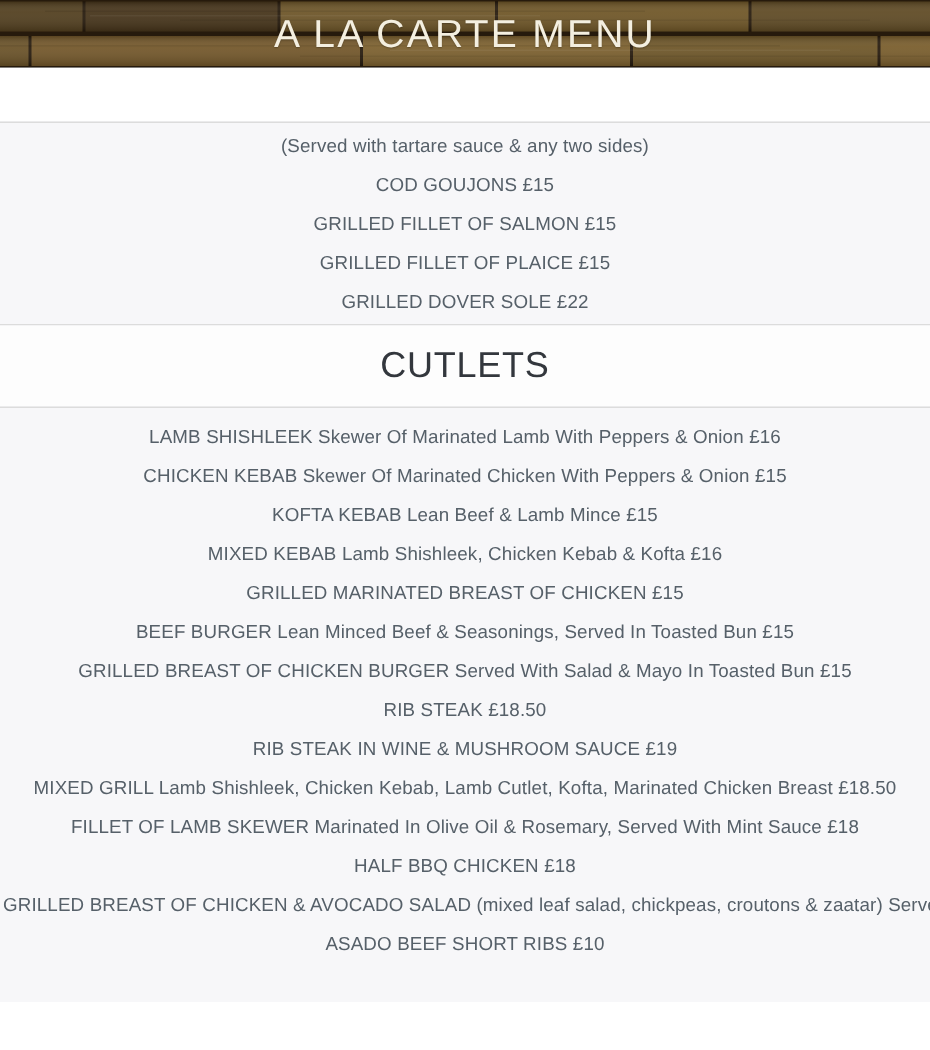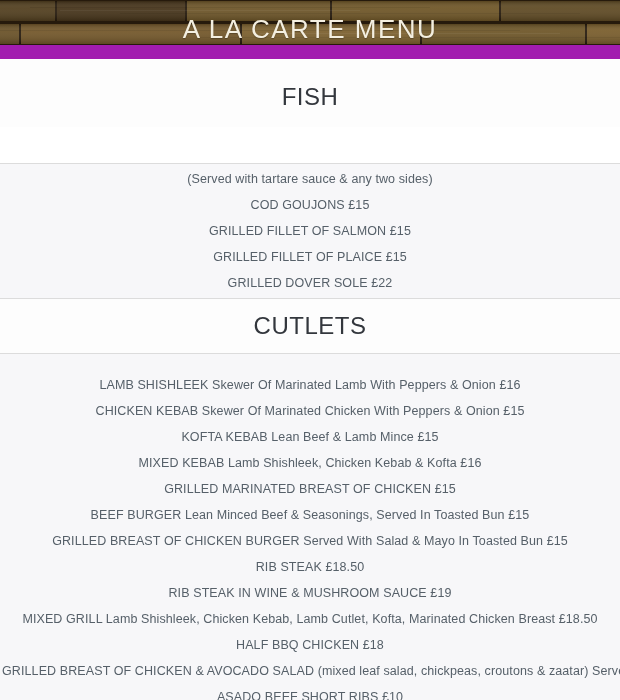--- a/index.html
+++ b/index.html
@@ -4,21 +4,21 @@
 <style>
   * { margin:0; padding:0; box-sizing:border-box; }
   html, body { width:620px; height:700px; }
   body {
     font-family:"Liberation Sans", sans-serif;
     background:#ffffff;
     overflow:hidden;
   }
 
   
-  .wood-header { position:relative; width:620px; height:59px; background:#a21caf; }
+  .wood-header { position:relative; width:620px; height:45px; background:#404040; }
   .wood-header svg { position:absolute; top:0; left:0; display:block; }
   .page-title {
     position:absolute; top:0; left:0; right:0; bottom:0;
     display:flex; align-items:center; justify-content:center;
     color:var(--header-text,#f4efe0);
     font-size:26px; font-weight:400; letter-spacing:1.5px;
     text-shadow:0 1px 1px rgba(0,0,0,.25);
   }
 
   
@@ -34,21 +34,21 @@
 
   
   .panel {
     background:var(--panel-bg,#f7f7f9);
     border-top:1px solid var(--panel-border,#dcdcdc);
     border-bottom:1px solid var(--panel-border,#dcdcdc);
     overflow:hidden;
     text-align:center;
   }
   .panel.fish   { padding:2px 0;margin-top:36px; }
-  .panel.grills { height:397px; padding-top:18px; border-bottom:none; }
+  .panel.grills { height:397px; padding-top:6px; border-bottom:none; }
 
   .menu-item {
     font-size:12.5px;
     line-height:26px;
     color:var(--item-text,#566069);
     letter-spacing:.1px;
   }
   
   .menu-item.item-overflow {
     white-space:nowrap;
@@ -88,21 +88,20 @@
     <rect x="120" y="13" width="460" height="1" fill="#000000" opacity="0.06"></rect>
     <rect x="0" y="30" width="520" height="1" fill="#000000" opacity="0.07"></rect>
     <rect x="200" y="37" width="420" height="1" fill="#000000" opacity="0.06"></rect>
     <rect x="60" y="10" width="300" height="1" fill="#ffffff" opacity="0.05"></rect>
     <rect x="260" y="33" width="300" height="1" fill="#ffffff" opacity="0.05"></rect>
   </svg>
   <h1 class="page-title">A LA CARTE MENU</h1>
 </header>
 
 <section>
-  <h2 class="section-title fish">FISH</h2>
   <div class="panel fish">
     <p class="menu-item">(Served with tartare sauce &amp; any two sides)</p>
     <p class="menu-item">COD GOUJONS £15</p>
     <p class="menu-item">GRILLED FILLET OF SALMON £15</p>
     <p class="menu-item">GRILLED FILLET OF PLAICE £15</p>
     <p class="menu-item">GRILLED DOVER SOLE £22</p>
   </div>
 </section>
 
 <section>
@@ -111,17 +110,18 @@
     <p class="menu-item">LAMB SHISHLEEK Skewer Of Marinated Lamb With Peppers &amp; Onion £16</p>
     <p class="menu-item">CHICKEN KEBAB Skewer Of Marinated Chicken With Peppers &amp; Onion £15</p>
     <p class="menu-item">KOFTA KEBAB Lean Beef &amp; Lamb Mince £15</p>
     <p class="menu-item">MIXED KEBAB Lamb Shishleek, Chicken Kebab &amp; Kofta £16</p>
     <p class="menu-item">GRILLED MARINATED BREAST OF CHICKEN £15</p>
     <p class="menu-item">BEEF BURGER Lean Minced Beef &amp; Seasonings, Served In Toasted Bun £15</p>
     <p class="menu-item">GRILLED BREAST OF CHICKEN BURGER Served With Salad &amp; Mayo In Toasted Bun £15</p>
     <p class="menu-item">RIB STEAK £18.50</p>
     <p class="menu-item">RIB STEAK IN WINE &amp; MUSHROOM SAUCE £19</p>
     <p class="menu-item">MIXED GRILL Lamb Shishleek, Chicken Kebab, Lamb Cutlet, Kofta, Marinated Chicken Breast £18.50</p>
+    <p class="menu-item">FILLET OF LAMB SKEWER Marinated In Olive Oil &amp; Rosemary, Served With Mint Sauce £18</p>
     <p class="menu-item">HALF BBQ CHICKEN £18</p>
     <p class="menu-item item-overflow">GRILLED BREAST OF CHICKEN &amp; AVOCADO SALAD (mixed leaf salad, chickpeas, croutons &amp; zaatar) Served With Any One Side £18</p>
     <p class="menu-item">ASADO BEEF SHORT RIBS £10</p>
   </div>
 </section>
 
 </body></html>

